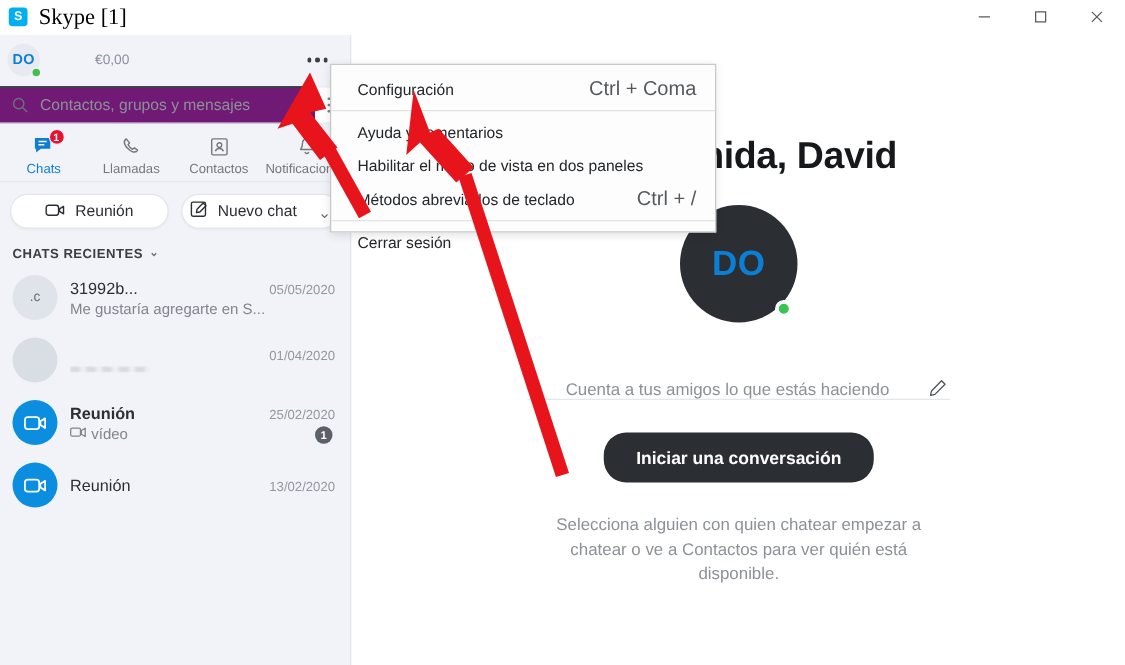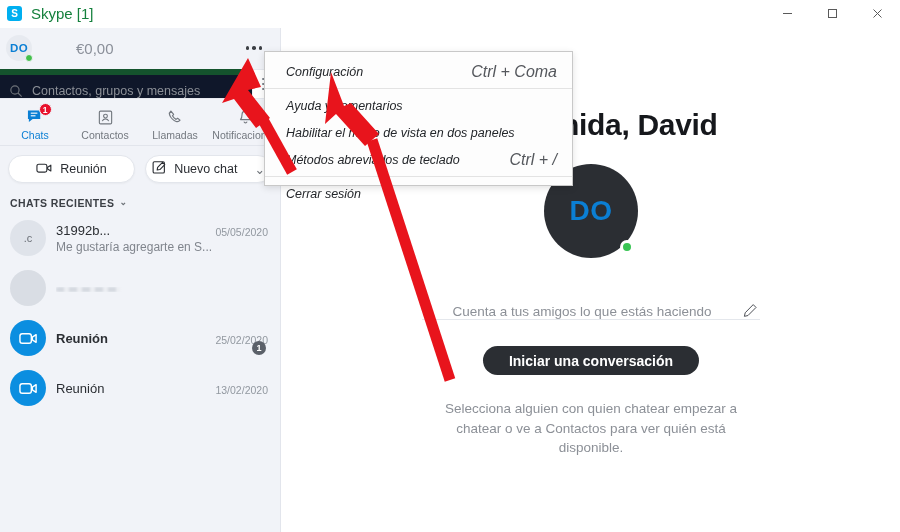--- a/index.html
+++ b/index.html
@@ -16,21 +16,21 @@
     position: absolute; left:0; top:0; width:900px; height:28px;
     background:#ffffff; display:flex; align-items:center;
     border-bottom:1px solid #ffffff;
   }
   .tb-logo {
     width:15px; height:15px; margin-left:7px; border-radius:3px;
     background:#00aff0; color:#fff; font-size:10px; font-weight:bold;
     display:flex; align-items:center; justify-content:center;
     font-family:"Liberation Sans", sans-serif;
   }
-  .tb-title { margin-left:9px; font-size:15px; color:#15803d; }
+  .tb-title { margin-left:9px; font-size:18px; color:#000000;font-family:Liberation Serif, serif; }
   .tb-controls { margin-left:auto; display:flex; height:28px; }
   .tb-btn {
     width:45px; height:28px; display:flex; align-items:center; justify-content:center;
     color:#5a5a5a; font-size:12px;
   }
   .tb-btn svg { display:block; }
 
   
   .sidebar {
     position:absolute; left:0; top:28px; width:281px; height:504px;
@@ -44,34 +44,34 @@
   .avatar-sm {
     width:26px; height:26px; border-radius:50%; margin-left:6px;
     background:#e7eaf0; position:relative;
     display:flex; align-items:center; justify-content:center;
     font-size:11.5px; font-weight:bold; color:#0b7fd4; letter-spacing:.3px;
   }
   .avatar-sm .dot {
     position:absolute; right:-1px; bottom:-1px; width:8px; height:8px;
     border-radius:50%; background:#43c04b; border:1.5px solid #f1f3f8;
   }
-  .balance { margin-left:44px; font-size:15px; color:#8a8f99; }
+  .balance { margin-left:44px; font-size:11px; color:#8a8f99; }
   .more-btn {
     position:absolute; right:14px; top:11px; width:24px; height:18px;
     display:flex; align-items:center; justify-content:center; gap:3px;
   }
   .more-btn i { width:3.5px; height:3.5px; border-radius:50%; background:#3c3f44; display:block; }
 
   .search-row {
     height:32px; display:flex; align-items:center; position:relative;
     background:#f1f3f8;
   }
   .search-box {
-    flex:1; height:30px; margin:0 0 0 0; display:flex; align-items:flex-end;
-    background:#0f172a; border-top:6px solid #14532d; border-bottom:1px solid #e6e9ef;
+    flex:1; height:30px; margin:0 0 0 0; display:flex; align-items:center;
+    background:#701a75; border-top:1px solid #14532d; border-bottom:1px solid #e6e9ef;
   }
   .search-ico { margin-left:9px; color:#6d7278; display:flex; }
   .search-ph { margin-left:9px; font-size:12.5px; color:#8c9097; }
   .grid-ico {
     width:28px; height:30px; display:flex; align-items:center; justify-content:center;
     background:#fff; border-top:1px solid #e6e9ef; border-bottom:1px solid #e6e9ef;
     border-left:1px solid #eceff4;
   }
   .grid-ico .g { display:grid; grid-template-columns:repeat(2,3px); gap:2.5px; }
   .grid-ico .g i { width:2.6px; height:2.6px; background:#7d828a; border-radius:50%; display:block; }
@@ -156,39 +156,39 @@
     position:absolute; right:4px; bottom:4px; width:14px; height:14px; border-radius:50%;
     background:#38c453; border:3px solid #ffffff;
   }
   .mood-row {
     margin-top:28px; width:338px; height:34px; display:flex; align-items:flex-end;
     border-bottom:1px solid #e4e7ec;
   }
   .mood-text { flex:1; text-align:center; font-size:13.5px; color:#8c9097; }
   .pencil { color:#4a4d53; display:flex; padding-right:2px; }
   .cta {
-    margin-top:26px; height:29px; padding:0 26px; border-radius:18px;
+    margin-top:26px; height:40px; padding:0 26px; border-radius:18px;
     background:#2b2e33; color:#ffffff; font-size:14px; font-weight:bold;
     display:flex; align-items:center; justify-content:flex-end;
   }
   .hint {
     margin-top:24px; width:330px; text-align:center; font-size:13.5px;
     color:#8c9097; line-height:1.45;
   }
 
   
   .menu {
     position:absolute; left:264px; top:51px; width:309px; height:135px;
     background:#fdfdfd; border:1px solid #c8c8c8;
     box-shadow:0 2px 7px rgba(0,0,0,.12);
     z-index:40;
   }
   .menu-item {
     height:27px; display:flex; align-items:center; padding:0 15px 0 21px;
-    font-size:12.5px; color:#23262a;font-style:italic;
+    font-size:12.5px; color:#23262a;
   }
   .menu-item .sc { margin-left:auto; font-size:16px; color:#55585d; }
   .menu-sep { height:1px; background:#e3e3e3; margin:3px 0; }
   .menu-top-pad { height:6px; }
 
   
   .arrows { position:absolute; left:0; top:0; width:900px; height:532px; z-index:60; pointer-events:none; }
 </style>
 </head>
 <body>
@@ -263,34 +263,34 @@
             <line x1="5" y1="4.4" x2="12" y2="4.4" stroke="#fff" stroke-width="1.2"></line>
             <line x1="5" y1="7.2" x2="10" y2="7.2" stroke="#fff" stroke-width="1.2"></line>
           </svg>
           <span class="badge">1</span>
         </span>
         <span class="lbl">Chats</span>
       </div>
       <div class="nav-tab">
         <span class="nav-ic">
           <svg width="17" height="17" viewBox="0 0 18 18">
+            <path d="M4.2 2.2c-1.3 1-2 2.3-1.4 4.1.9 2.7 4.2 6 6.9 6.9 1.8.6 3.1-.1 4.1-1.4l-2.6-2-1.6 1.2c-1.4-.7-3.1-2.4-3.8-3.8l1.2-1.6z" fill="none" stroke="#73787f" stroke-width="1.25" stroke-linejoin="round"></path>
+          </svg>
+        </span>
+        <span class="lbl">Llamadas</span>
+      </div>
+      <div class="nav-tab">
+        <span class="nav-ic">
+          <svg width="17" height="17" viewBox="0 0 18 18">
             <rect x="2.5" y="2.2" width="13" height="13.6" rx="1.2" fill="none" stroke="#73787f" stroke-width="1.2"></rect>
             <circle cx="9" cy="7.5" r="2" fill="none" stroke="#73787f" stroke-width="1.2"></circle>
             <path d="M5.6 12.8c.6-1.6 1.9-2.4 3.4-2.4s2.8.8 3.4 2.4" fill="none" stroke="#73787f" stroke-width="1.2"></path>
           </svg>
         </span>
         <span class="lbl">Contactos</span>
-      </div>
-      <div class="nav-tab">
-        <span class="nav-ic">
-          <svg width="17" height="17" viewBox="0 0 18 18">
-            <path d="M4.2 2.2c-1.3 1-2 2.3-1.4 4.1.9 2.7 4.2 6 6.9 6.9 1.8.6 3.1-.1 4.1-1.4l-2.6-2-1.6 1.2c-1.4-.7-3.1-2.4-3.8-3.8l1.2-1.6z" fill="none" stroke="#73787f" stroke-width="1.25" stroke-linejoin="round"></path>
-          </svg>
-        </span>
-        <span class="lbl">Llamadas</span>
       </div>
       <div class="nav-tab">
         <span class="nav-ic">
           <svg width="17" height="17" viewBox="0 0 18 18">
             <path d="M9 2.2c-2.3 0-3.7 1.6-3.7 3.8 0 3.2-.9 4.3-1.6 5.2h10.6c-.7-.9-1.6-2-1.6-5.2 0-2.2-1.4-3.8-3.7-3.8z" fill="none" stroke="#73787f" stroke-width="1.2" stroke-linejoin="round"></path>
             <path d="M7.4 13.3c.2.9.9 1.4 1.6 1.4s1.4-.5 1.6-1.4" fill="none" stroke="#73787f" stroke-width="1.2"></path>
           </svg>
         </span>
         <span class="lbl">Notificaciones</span>
       </div>
@@ -332,37 +332,50 @@
           <span class="ci-name">31992b...</span>
           <span class="ci-time">05/05/2020</span>
         </div>
         <div class="ci-sub">Me gustaría agregarte en S...</div>
       </div>
     </div>
 
     <div class="chat-item">
       <div class="ci-avatar blurred"></div>
       <div class="ci-body">
+        <div class="ci-top">
+          <span class="ci-name"></span>
+          <span class="ci-time">01/04/2020</span>
+        </div>
         <div class="ci-sub">
           <span class="blurtext"></span>
         </div>
       </div>
     </div>
 
     <div class="chat-item">
       <div class="ci-avatar meeting">
         <svg width="19" height="13" viewBox="0 0 20 13">
           <rect x="1" y="1.5" width="12" height="10" rx="2.4" fill="none" stroke="#fff" stroke-width="1.5"></rect>
           <path d="M14 5l4-2.5v8L14 8z" fill="none" stroke="#fff" stroke-width="1.5" stroke-linejoin="round"></path>
         </svg>
       </div>
       <div class="ci-body">
         <div class="ci-top">
           <span class="ci-name bold">Reunión</span>
           <span class="ci-time">25/02/2020</span>
+        </div>
+        <div class="ci-sub">
+          <span>
+            <svg width="13" height="10" viewBox="0 0 14 10">
+              <rect x="0.6" y="1.2" width="8.4" height="7" rx="1.3" fill="none" stroke="#80858d" stroke-width="1.1"></rect>
+              <path d="M9.8 3.3l3.3-2v7.2l-3.3-2z" fill="none" stroke="#80858d" stroke-width="1.1" stroke-linejoin="round"></path>
+            </svg>
+          </span>
+          <span>vídeo</span>
         </div>
       </div>
       <div class="ci-unread">1</div>
     </div>
 
     <div class="chat-item">
       <div class="ci-avatar meeting">
         <svg width="19" height="13" viewBox="0 0 20 13">
           <rect x="1" y="1.5" width="12" height="10" rx="2.4" fill="none" stroke="#fff" stroke-width="1.5"></rect>
           <path d="M14 5l4-2.5v8L14 8z" fill="none" stroke="#fff" stroke-width="1.5" stroke-linejoin="round"></path>

